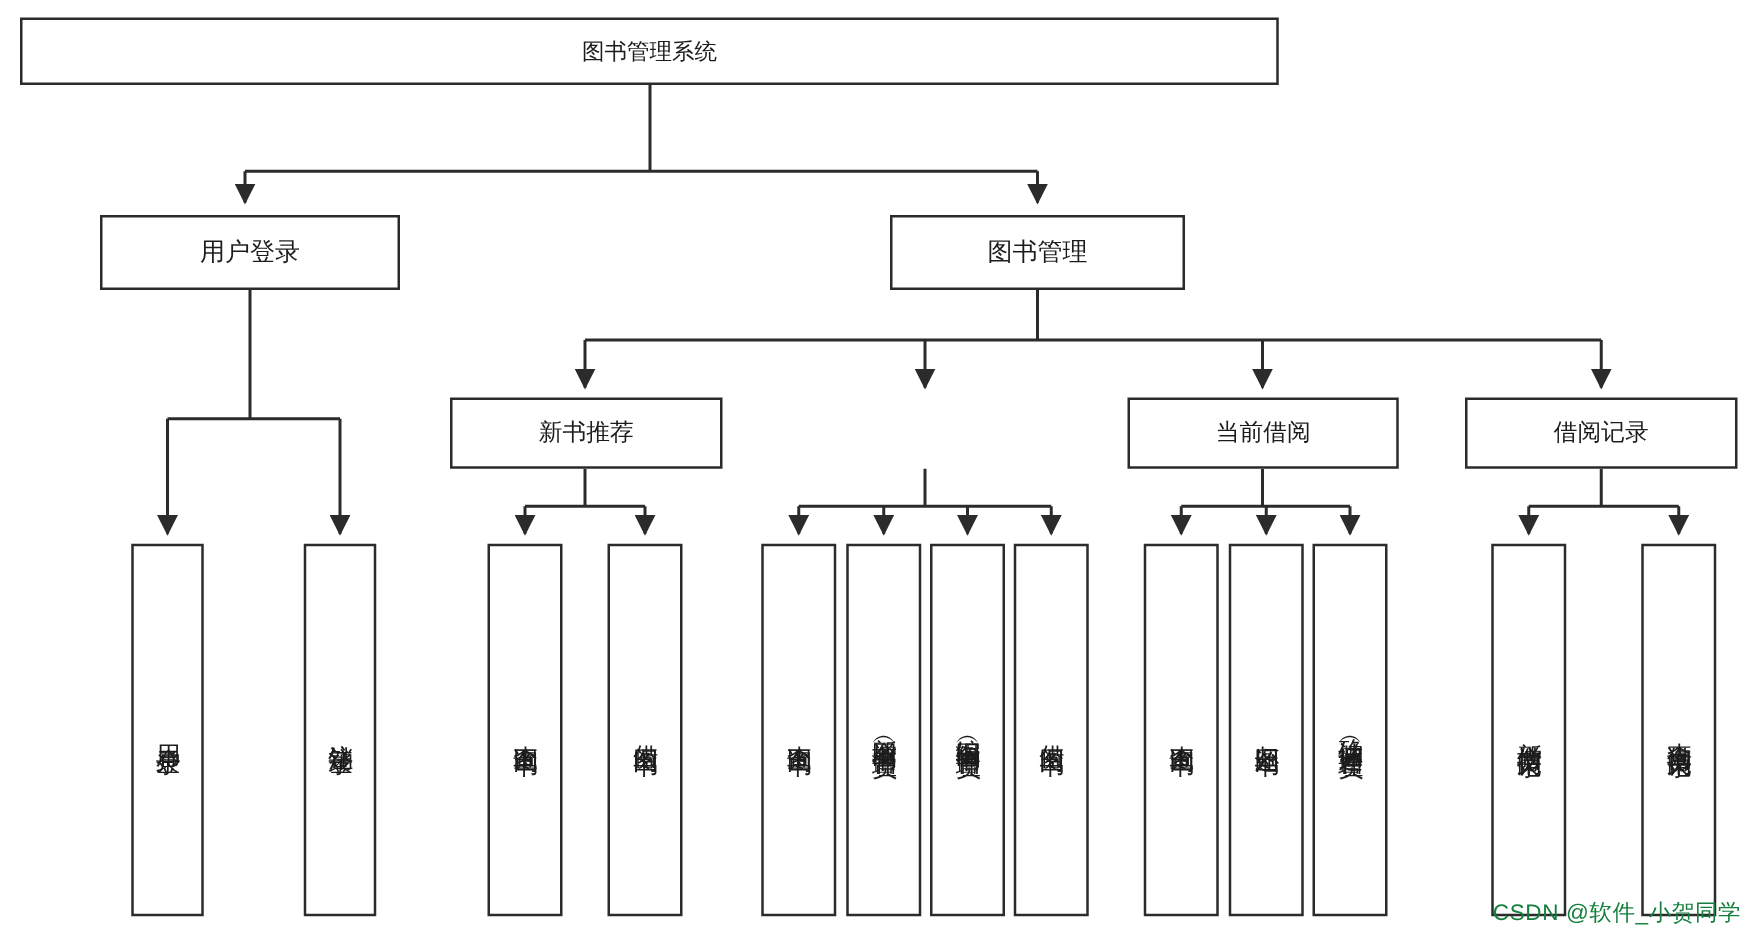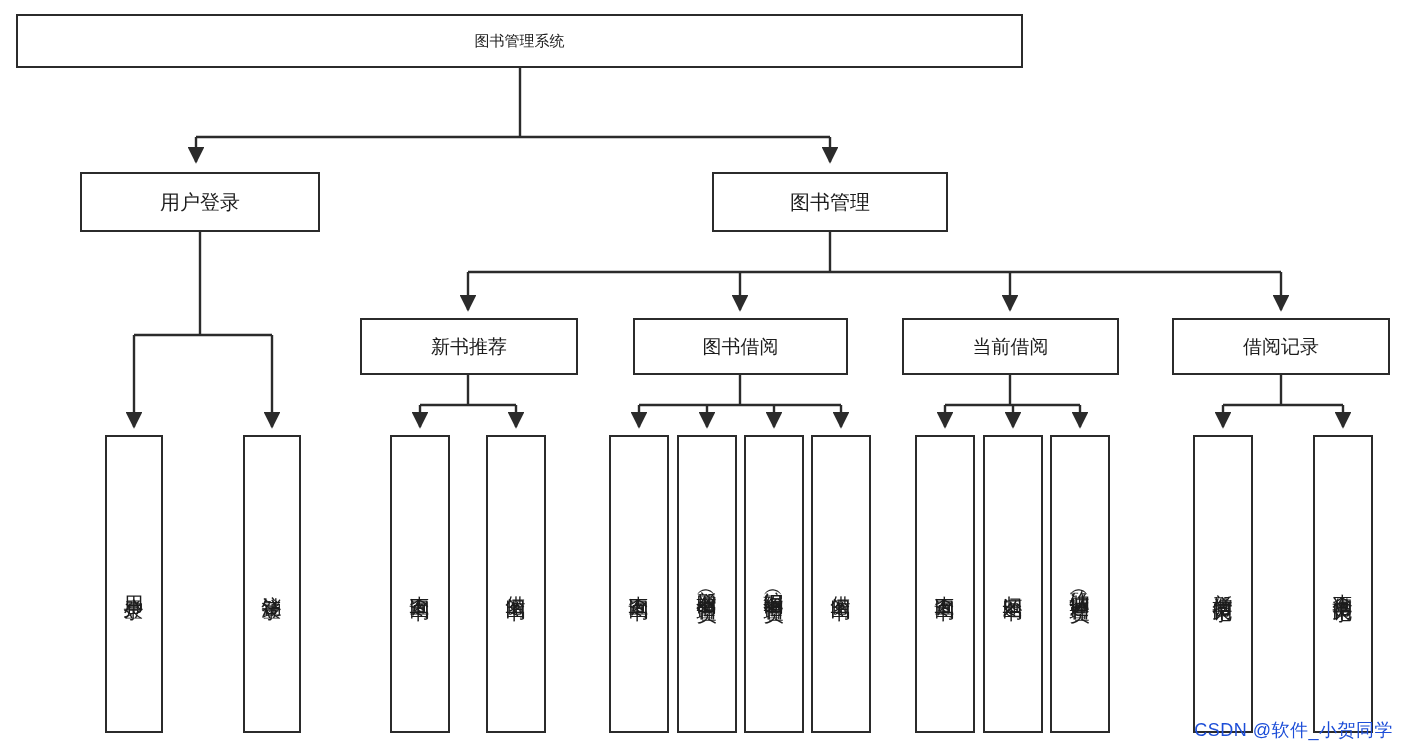--- a/index.html
+++ b/index.html
@@ -23,21 +23,21 @@
     border: 2px solid #2b2b2b;
     background: #ffffff;
     display: flex;
     align-items: center;
     justify-content: center;
     color: #1c1c1c;
     text-align: center;
     line-height: 1.12;
   }
   .node.root {
-    font-size: 15px;
+    font-size: 18px;
   }
   .node.lvl2 {
     font-size: 20px;
   }
   .node.lvl3 {
     font-size: 19px;
   }
   .node.leaf {
     font-size: 20px;
     align-items: center;
@@ -62,21 +62,21 @@
   .lk {
     stroke: #2b2b2b;
     stroke-width: 2.4;
     fill: none;
   }
   .watermark {
     position: absolute;
     right: 12px;
     bottom: 5px;
     font-size: 18px;
-    color: #1d4ed8;
+    color: #15803d;
     white-space: nowrap;
     letter-spacing: 0.5px;
   }
 </style>
 </head>
 <body>
 
 <div id="canvas">
 
   <svg class="links" viewBox="0 0 1405 747">
@@ -134,23 +134,20 @@
   <div class="node lvl2" style="left:80px; top:172px; width:240px; height:60px;">
     <span>用户登录</span>
   </div>
   <div class="node lvl3" style="left:360px; top:318px; width:218px; height:57px;">
     <span>新书推荐</span>
   </div>
 
   <div class="node lvl2" style="left:712px; top:172px; width:236px; height:60px;">
     <span>图书管理</span>
   </div>
-  <div class="node lvl3" style="left:633px; top:318px; width:215px; height:57px;">
-    <span>图书借阅</span>
-  </div>
   <div class="node lvl3" style="left:1172px; top:318px; width:218px; height:57px;">
     <span>借阅记录</span>
   </div>
   <div class="node lvl3" style="left:902px; top:318px; width:217px; height:57px;">
     <span>当前借阅</span>
   </div>
 
   <div class="node leaf" style="left:105px; top:435px; width:58px; height:298px;">
     <span class="vtext">用户登录</span>
   </div>

